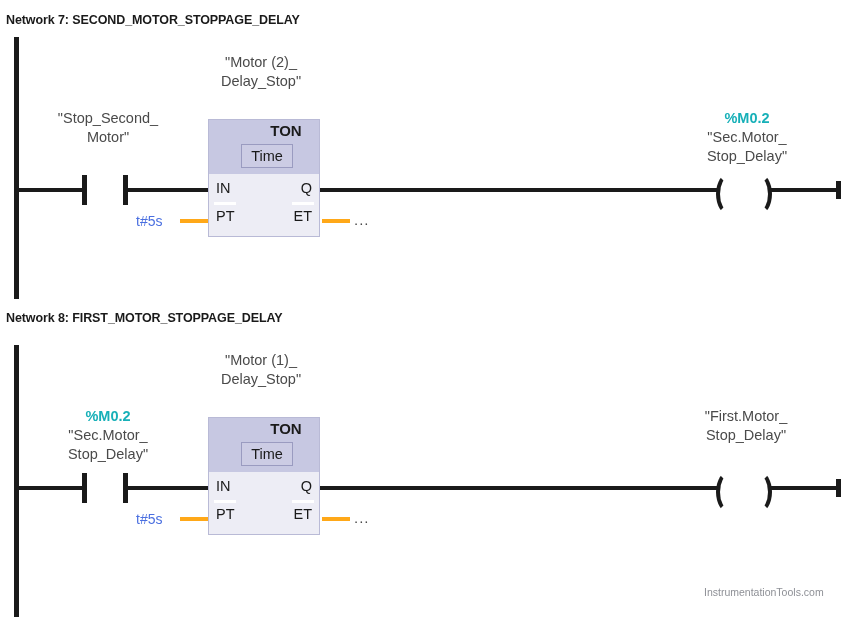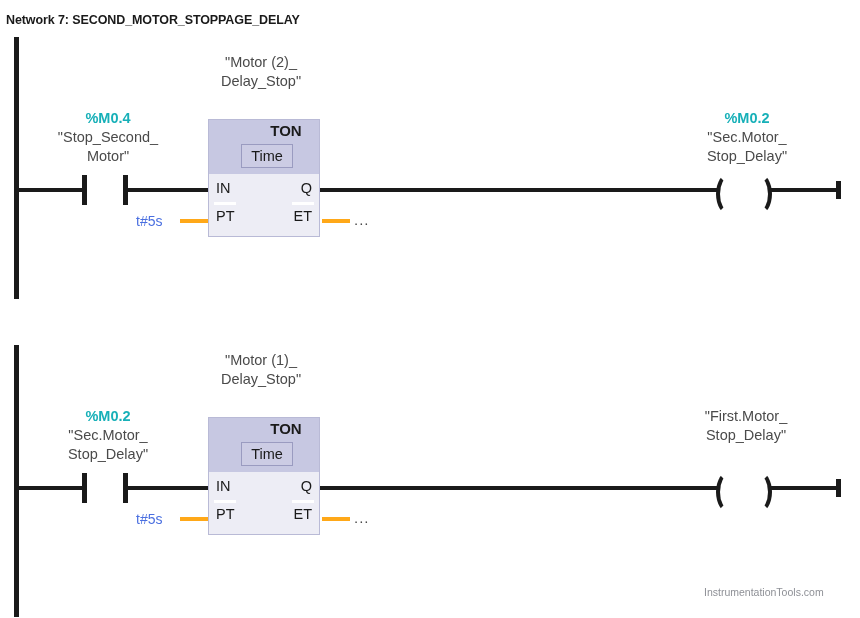--- a/index.html
+++ b/index.html
@@ -156,21 +156,20 @@
 </head>
 <body>
 
 <div class="network" style="top:0;height:300px;">
 
   <div class="net-title" style="left:6px;top:6px;">Network 7: SECOND_MOTOR_STOPPAGE_DELAY</div>
 
   <div class="rail" style="left:14px;top:30px;height:262px;"></div>
 
   <div class="elem-label" style="left:38px;top:102px;width:140px;">
-    <span class="addr">%M0.4</span>
     <span class="symname">"Stop_Second_</span>
     <span class="symname">Motor"</span>
   </div>
 
   <div class="wire" style="left:14px;top:181px;width:68px;"></div>
 
   <div class="contact" style="left:82px;top:168px;">
     <div class="bar left"></div>
     <div class="bar right"></div>
   </div>
@@ -215,20 +214,21 @@
     <div class="arc left"></div>
     <div class="arc right"></div>
   </div>
 
   <div class="wire" style="left:770px;top:181px;width:70px;"></div>
   <div class="end-tick" style="left:836px;top:174px;"></div>
 </div>
 
 <div class="network" style="top:298px;height:320px;">
 
+  <div class="net-title" style="left:6px;top:6px;">Network 8: FIRST_MOTOR_STOPPAGE_DELAY</div>
 
   <div class="rail" style="left:14px;top:40px;height:272px;"></div>
 
   <div class="elem-label" style="left:38px;top:102px;width:140px;">
     <span class="addr">%M0.2</span>
     <span class="symname">"Sec.Motor_</span>
     <span class="symname">Stop_Delay"</span>
   </div>
 
   <div class="wire" style="left:14px;top:181px;width:68px;"></div>

